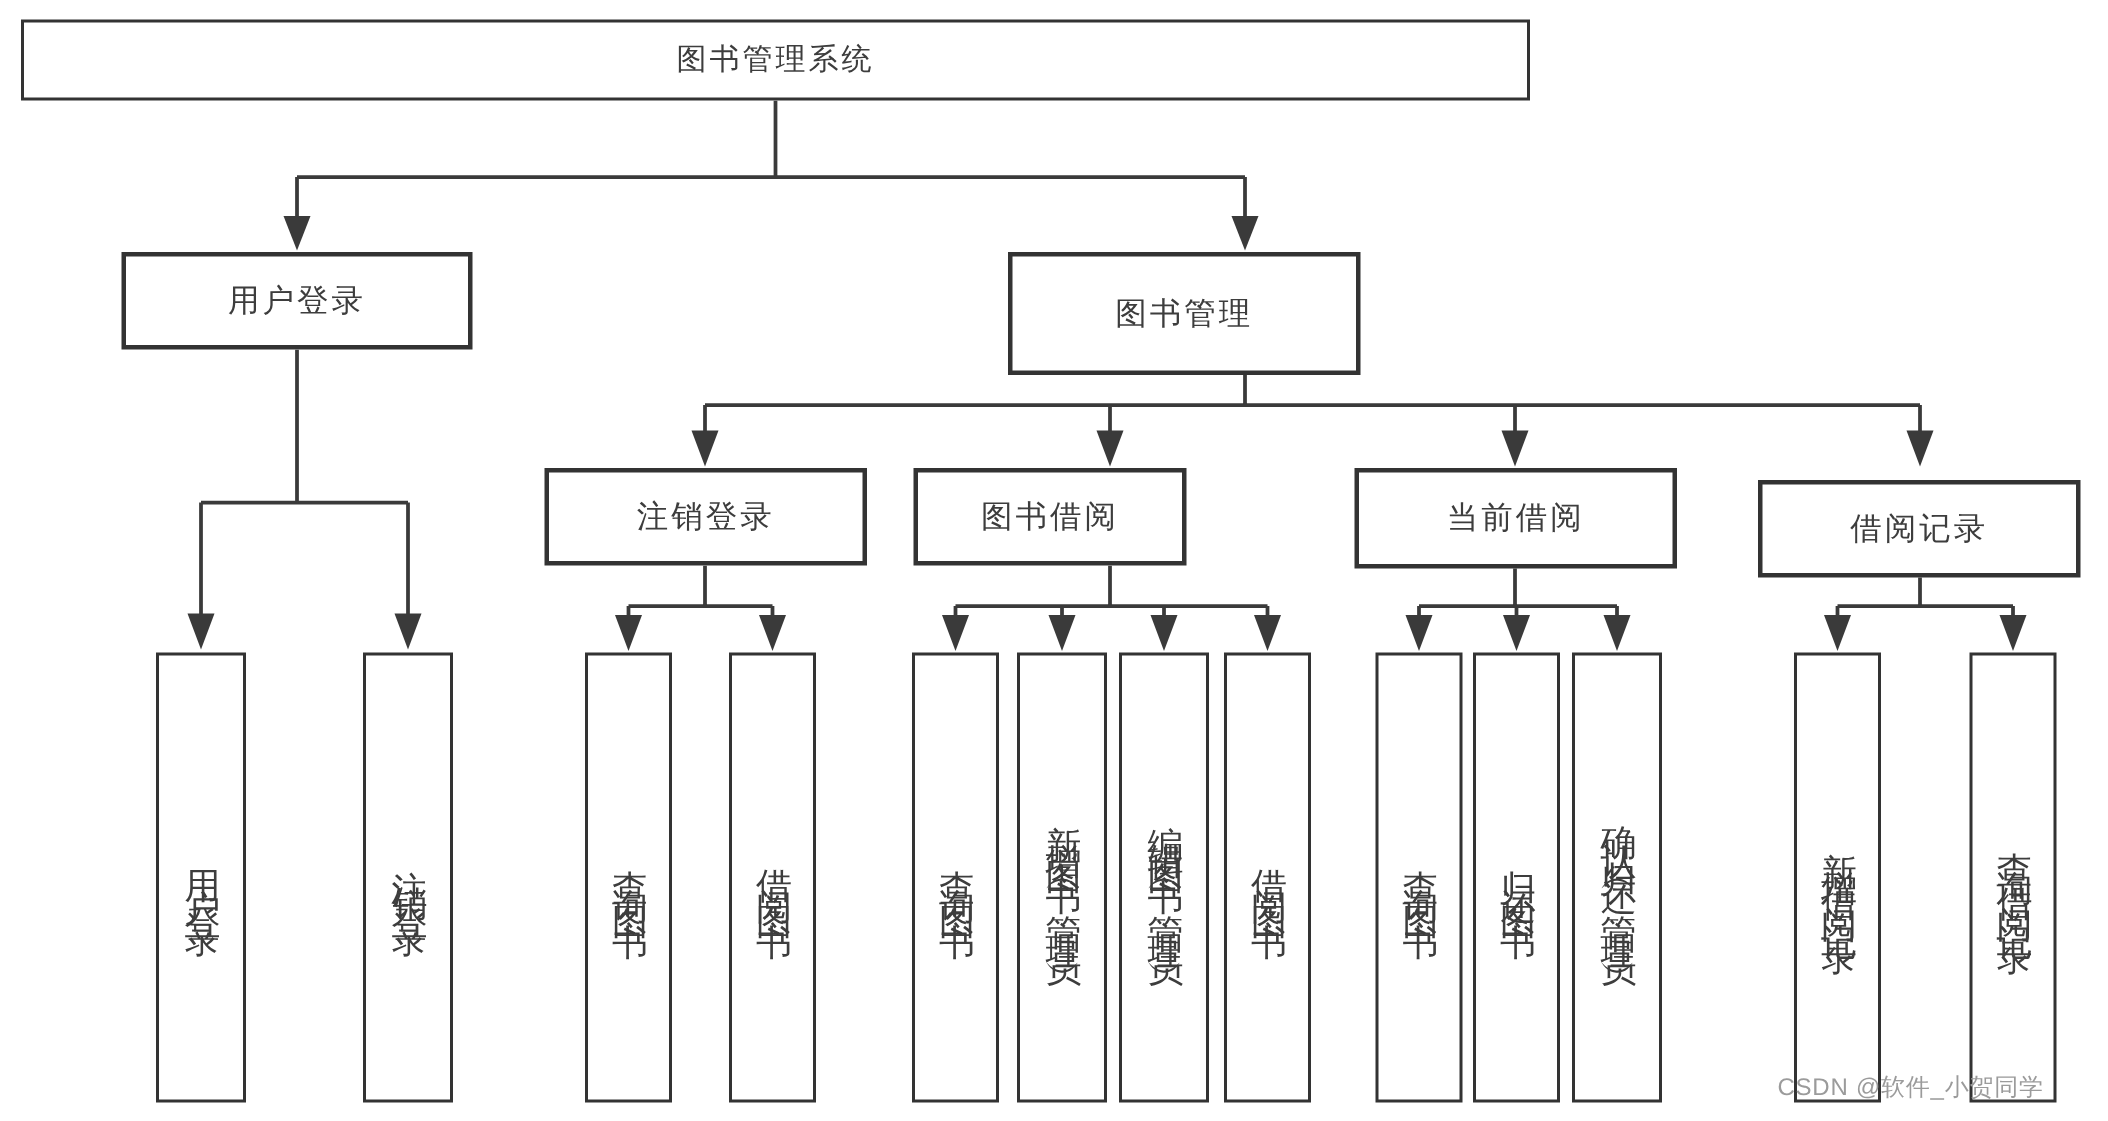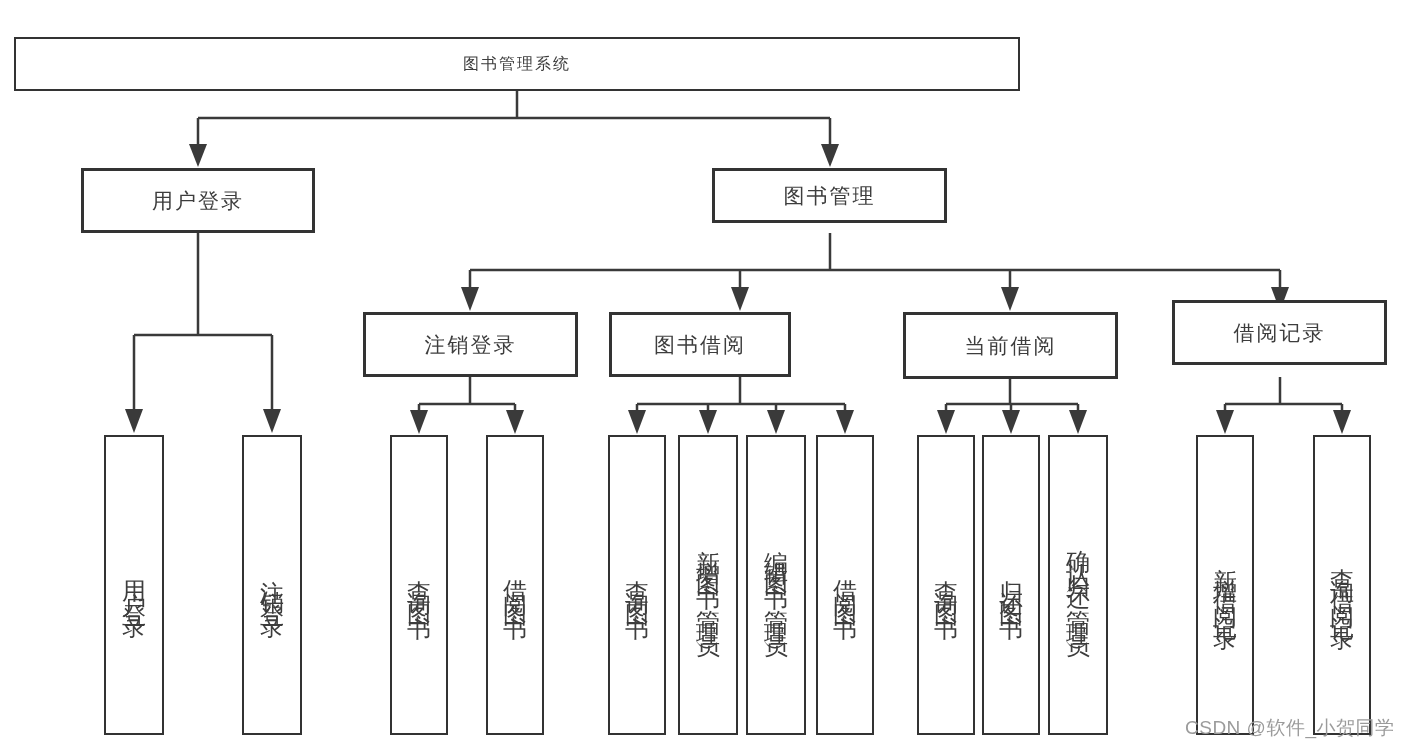--- a/index.html
+++ b/index.html
@@ -29,22 +29,21 @@
     align-items: center;
     justify-content: center;
     font-size: 21px;
     letter-spacing: 2px;
     color: #3d3d3d;
     line-height: 1;
     white-space: nowrap;
   }
   .hbox.root {
     border-width: 2px;
-    font-size: 16px;
-    margin-top: 24px;
+    font-size: 20px;
   }
   .vbox {
     position: absolute;
     top: 435px;
     height: 300px;
     box-sizing: border-box;
     border: 2px solid #333333;
     background: #ffffff;
     writing-mode: vertical-rl;
     text-orientation: mixed;
@@ -54,21 +53,21 @@
     font-size: 24px;
     letter-spacing: 12px;
     color: #3d3d3d;
     line-height: 1;
   }
   .watermark {
     position: absolute;
     left: 1185px;
     top: 715px;
     width: 215px;
-    font-size: 19px;
+    font-size: 16px;
     color: #9b9b9b;
     letter-spacing: 0.5px;
     white-space: nowrap;
     z-index: 10;
   }
 </style>
 </head>
 <body>
 
 <div class="canvas">
@@ -102,26 +101,26 @@
       <polygon points="1002,410 1020,410 1011,434"></polygon>
       <polygon points="1069,410 1087,410 1078,434"></polygon>
       <polygon points="1216,410 1234,410 1225,434"></polygon>
       <polygon points="1333,410 1351,410 1342,434"></polygon>
     </g>
   </svg>
 
   <div class="hbox root" style="left:14px; top:13px; width:1006px; height:54px">图书管理系统</div>
 
   <div class="hbox" style="left:81px; top:168px; width:234px; height:65px">用户登录</div>
-  <div class="hbox" style="left:712px; top:168px; width:235px; height:55px">图书管理</div>
+  <div class="hbox" style="left:672px; top:168px; width:235px; height:82px">图书管理</div>
 
   <div class="hbox" style="left:363px; top:312px; width:215px; height:65px">注销登录</div>
   <div class="hbox" style="left:609px; top:312px; width:182px; height:65px">图书借阅</div>
   <div class="hbox" style="left:903px; top:312px; width:215px; height:67px">当前借阅</div>
-  <div class="hbox" style="left:1172px; top:300px; width:215px; height:65px">借阅记录</div>
+  <div class="hbox" style="left:1172px; top:320px; width:215px; height:65px">借阅记录</div>
 
   <div class="vbox" style="left:104px; width:60px">用户登录</div>
   <div class="vbox" style="left:242px; width:60px">注销登录</div>
 
   <div class="vbox" style="left:390px; width:58px">查询图书</div>
   <div class="vbox" style="left:486px; width:58px">借阅图书</div>
 
   <div class="vbox" style="left:608px; width:58px">查询图书</div>
   <div class="vbox" style="left:678px; width:60px">新增图书（管理员）</div>
   <div class="vbox" style="left:746px; width:60px">编辑图书（管理员）</div>

